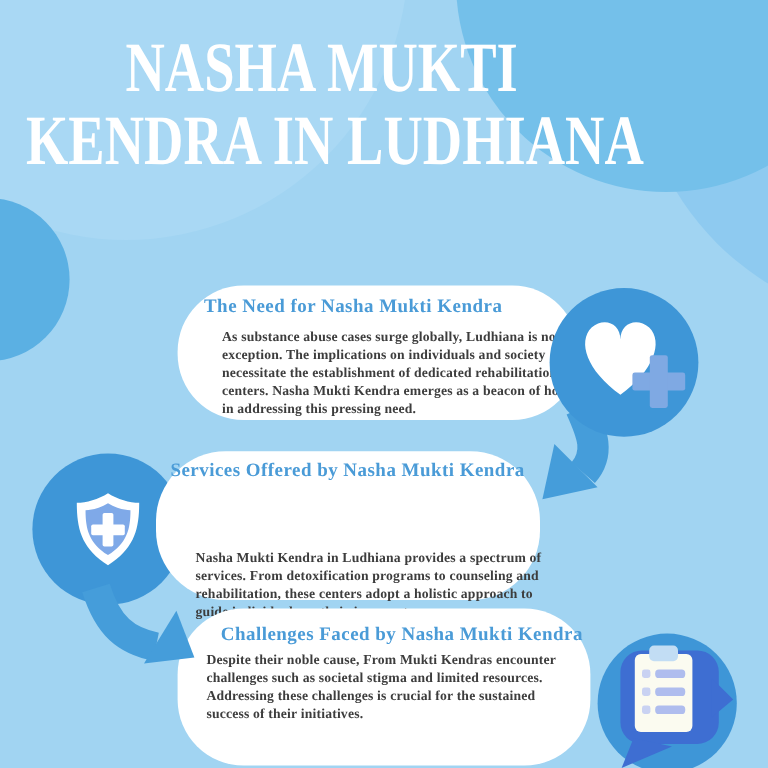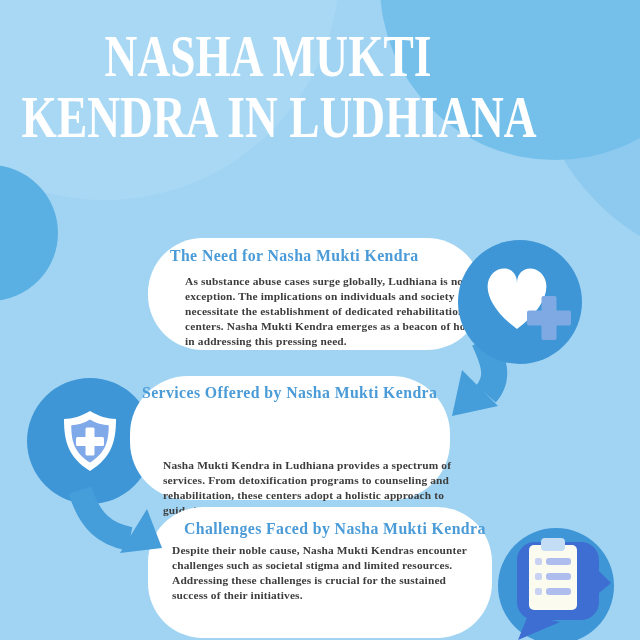--- a/index.html
+++ b/index.html
@@ -77,21 +77,21 @@
     <div class="body-text">As substance abuse cases surge globally, Ludhiana is no exception. The implications on individuals and society necessitate the establishment of dedicated rehabilitation centers. Nasha Mukti Kendra emerges as a beacon of hope in addressing this pressing need.</div>
   </div>
 
   <div class="card card2">
     <div class="heading">Services Offered by Nasha Mukti Kendra</div>
     <div class="body-text">Nasha Mukti Kendra in Ludhiana provides a spectrum of services. From detoxification programs to counseling and rehabilitation, these centers adopt a holistic approach to guide individuals on their journey to recovery.</div>
   </div>
 
   <div class="card card3">
     <div class="heading">Challenges Faced by Nasha Mukti Kendra</div>
-    <div class="body-text">Despite their noble cause, Nasha Mukti Kendras encounter challenges such as societal stigma and limited resources. Addressing these challenges is crucial for the sustained success of their initiatives.</div>
+    <div class="body-text">Despite their noble cause, From Mukti Kendras encounter challenges such as societal stigma and limited resources. Addressing these challenges is crucial for the sustained success of their initiatives.</div>
   </div>
 
   <svg class="layer" viewBox="0 0 640 640">
 
     <g>
       <path d="M 484 340 C 494 362, 500 378, 486 394" stroke="#459DDA" stroke-width="26" fill="none"></path>
       <polygon points="452,416 498,406 462,370" fill="#459DDA"></polygon>
     </g>
 
     <g>

